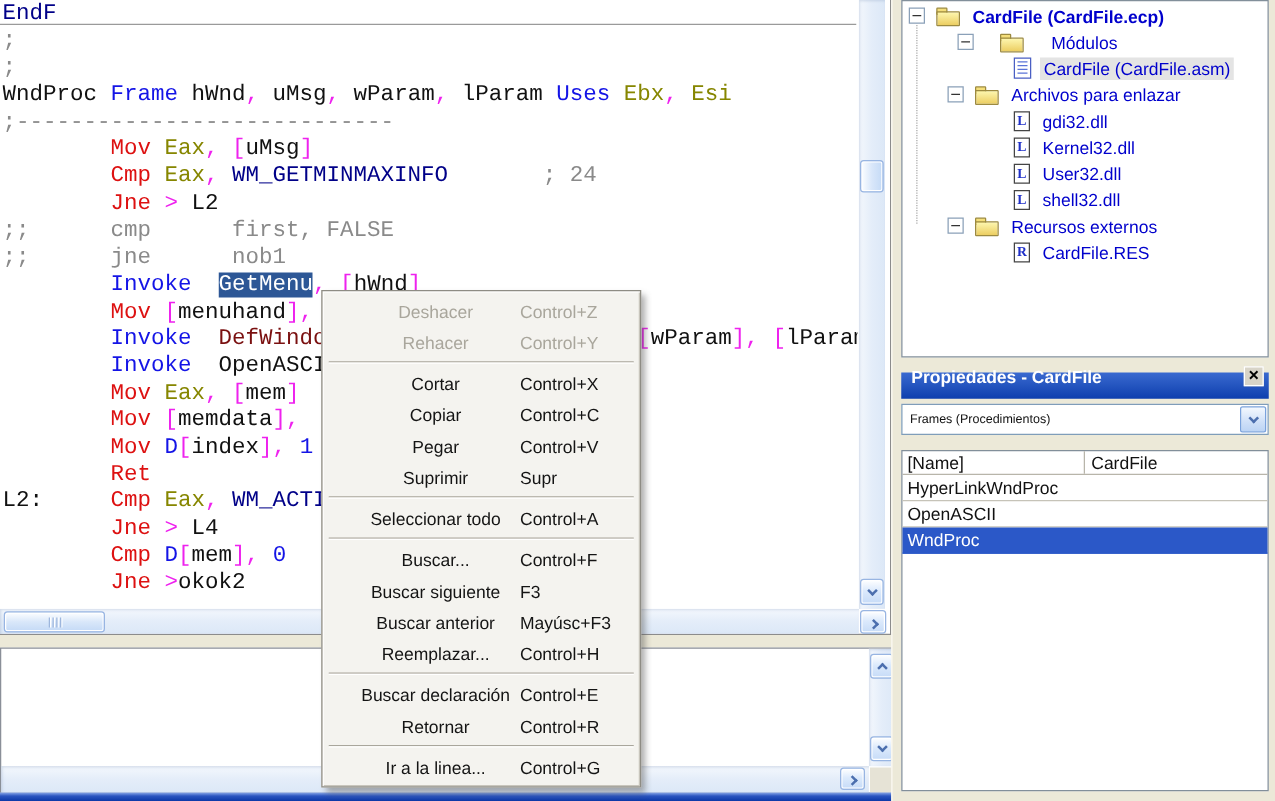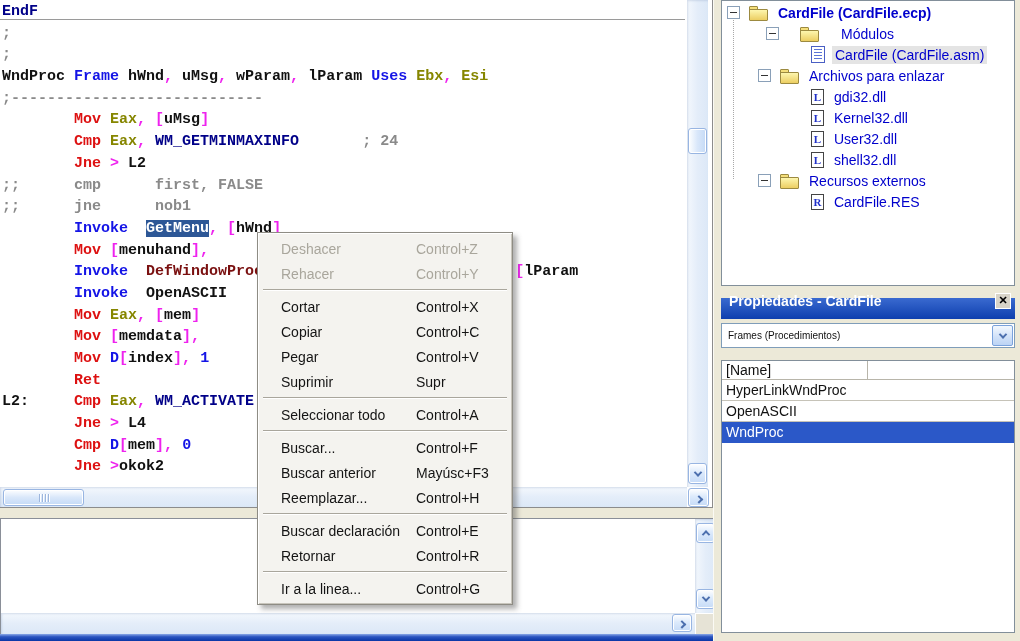--- a/index.html
+++ b/index.html
@@ -3,21 +3,21 @@
 <meta charset="utf-8">
 <style>
   * { margin:0; padding:0; box-sizing:border-box; }
   html,body { width:1020px; height:641px; overflow:hidden; }
   body { position:relative; background:#ece9d8; font-family:"Liberation Sans", sans-serif; }
 
   
   #editor { position:absolute; left:0; top:0; width:713px; height:508px; background:#fff;
             border-right:1px solid #8c8c8c; border-bottom:1px solid #8c8c8c; }
   #code { position:absolute; left:2px; top:0; width:684px; height:486px; overflow:hidden;
-          font-family:"Liberation Mono", monospace; font-weight:bold; font-size:15px;
+          font-family:"Liberation Mono", monospace; font-weight:normal; font-size:18px;
           line-height:21.7px; white-space:pre; padding-top:1px; }
   .cl { height:21.7px; }
   .cl span.id { color:#111111; }
   .cl span.kw { color:#dd1111; }
   .cl span.bl { color:#1414e6; }
   .cl span.rg { color:#868600; }
   .cl span.cn { color:#000088; }
   .cl span.cm { color:#8a8a8a; }
   .cl span.pn { color:#ee22ee; }
   .cl span.pr { color:#7a1010; }
@@ -86,21 +86,21 @@
   #phead .hc2 { flex:1; padding-left:5px; line-height:18px; }
   .prow { height:21px; line-height:20px; font-size:14px; color:#111; padding-left:4px; border-bottom:1px solid #c6c3b8; }
   .prow.sel { background:#2b58c8; color:#fff; border-bottom-color:#2b58c8; }
 
   
   #menu { position:absolute; left:257px; top:232px; width:256px; background:#f4f3ef;
           border:1px solid #8e8c84; padding:3px 0;
           box-shadow:inset 1px 1px 0 #ffffff, inset -1px -1px 0 #c8c5bc, 4px 4px 5px rgba(80,80,80,.45);
           z-index:10; }
   .mi { height:25px; display:flex; align-items:center; font-size:14px; color:#141414; }
-  .mi .lbl { margin-left:23px; width:135px; white-space:nowrap; }
+  .mi .lbl { margin-left:23px; width:135px; white-space:nowrap;text-align:center; }
   .mi .sc { white-space:nowrap; }
   .mi.dis { color:#a9a69c; }
   .msep { border-top:1px solid #a9a69c; border-bottom:1px solid #ffffff; margin:3px 5px; height:0; }
 </style>
 </head>
 <body>
 
 <div id="editor">
   <div id="code"><div class="cl"><span class="cn">EndF</span></div><div class="cl"><span class="cm">;</span></div><div class="cl"><span class="cm">;</span></div><div class="cl"><span class="id">WndProc </span><span class="bl">Frame</span><span class="id"> hWnd</span><span class="pn">,</span><span class="id"> uMsg</span><span class="pn">,</span><span class="id"> wParam</span><span class="pn">,</span><span class="id"> lParam </span><span class="bl">Uses</span><span class="id"> </span><span class="rg">Ebx</span><span class="pn">,</span><span class="id"> </span><span class="rg">Esi</span></div><div class="cl"><span class="cm">;----------------------------</span></div><div class="cl"><span class="id">        </span><span class="kw">Mov</span><span class="id"> </span><span class="rg">Eax</span><span class="pn">,</span><span class="id"> </span><span class="pn">[</span><span class="id">uMsg</span><span class="pn">]</span></div><div class="cl"><span class="id">        </span><span class="kw">Cmp</span><span class="id"> </span><span class="rg">Eax</span><span class="pn">,</span><span class="id"> </span><span class="cn">WM_GETMINMAXINFO</span><span class="id">       </span><span class="cm">; 24</span></div><div class="cl"><span class="id">        </span><span class="kw">Jne</span><span class="id"> </span><span class="pn">&gt;</span><span class="id"> L2</span></div><div class="cl"><span class="cm">;;      cmp      first, FALSE</span></div><div class="cl"><span class="cm">;;      jne      nob1</span></div><div class="cl"><span class="id">        </span><span class="bl">Invoke</span><span class="id">  </span><span class="sel">GetMenu</span><span class="pn">,</span><span class="id"> </span><span class="pn">[</span><span class="id">hWnd</span><span class="pn">]</span></div><div class="cl"><span class="id">        </span><span class="kw">Mov</span><span class="id"> </span><span class="pn">[</span><span class="id">menuhand</span><span class="pn">]</span><span class="pn">,</span></div><div class="cl"><span class="id">        </span><span class="bl">Invoke</span><span class="id">  </span><span class="pr">DefWindowProc</span><span class="pn">,</span><span class="id"> </span><span class="pn">[</span><span class="id">hWnd</span><span class="pn">]</span><span class="pn">,</span><span class="id"> </span><span class="pn">[</span><span class="id">uMsg</span><span class="pn">]</span><span class="pn">,</span><span class="id"> </span><span class="pn">[</span><span class="id">wParam</span><span class="pn">]</span><span class="pn">,</span><span class="id"> </span><span class="pn">[</span><span class="id">lParam</span></div><div class="cl"><span class="id">        </span><span class="bl">Invoke</span><span class="id">  </span><span class="id">OpenASCII</span></div><div class="cl"><span class="id">        </span><span class="kw">Mov</span><span class="id"> </span><span class="rg">Eax</span><span class="pn">,</span><span class="id"> </span><span class="pn">[</span><span class="id">mem</span><span class="pn">]</span></div><div class="cl"><span class="id">        </span><span class="kw">Mov</span><span class="id"> </span><span class="pn">[</span><span class="id">memdata</span><span class="pn">]</span><span class="pn">,</span></div><div class="cl"><span class="id">        </span><span class="kw">Mov</span><span class="id"> </span><span class="bl">D</span><span class="pn">[</span><span class="id">index</span><span class="pn">]</span><span class="pn">,</span><span class="id"> </span><span class="bl">1</span></div><div class="cl"><span class="id">        </span><span class="kw">Ret</span></div><div class="cl"><span class="id">L2:     </span><span class="kw">Cmp</span><span class="id"> </span><span class="rg">Eax</span><span class="pn">,</span><span class="id"> </span><span class="cn">WM_ACTIVATE</span></div><div class="cl"><span class="id">        </span><span class="kw">Jne</span><span class="id"> </span><span class="pn">&gt;</span><span class="id"> L4</span></div><div class="cl"><span class="id">        </span><span class="kw">Cmp</span><span class="id"> </span><span class="bl">D</span><span class="pn">[</span><span class="id">mem</span><span class="pn">]</span><span class="pn">,</span><span class="id"> </span><span class="bl">0</span></div><div class="cl"><span class="id">        </span><span class="kw">Jne</span><span class="id"> </span><span class="pn">&gt;</span><span class="id">okok2</span></div></div>
   <div id="endf-rule"></div>
@@ -218,20 +218,21 @@
 <div id="pcombo">
   <span id="pcombo-text">Frames (Procedimientos)</span>
   <span id="pcombo-btn">
     <span class="chev down"></span>
   </span>
 </div>
 
 <div id="ptable">
   <div id="phead">
     <div class="hc1">[Name]</div>
+    <div class="hc2">CardFile</div>
   </div>
   <div id="prows">
       <div class="prow">HyperLinkWndProc</div>
       <div class="prow">OpenASCII</div>
       <div class="prow sel">WndProc</div>
     </div>
 </div>
 
 <div id="menu">
     <div class="mi dis">
@@ -263,20 +264,24 @@
     <div class="mi">
       <span class="lbl">Seleccionar todo</span>
       <span class="sc">Control+A</span>
     </div>
     <div class="msep"></div>
     <div class="mi">
       <span class="lbl">Buscar...</span>
       <span class="sc">Control+F</span>
     </div>
     <div class="mi">
+      <span class="lbl">Buscar siguiente</span>
+      <span class="sc">F3</span>
+    </div>
+    <div class="mi">
       <span class="lbl">Buscar anterior</span>
       <span class="sc">Mayúsc+F3</span>
     </div>
     <div class="mi">
       <span class="lbl">Reemplazar...</span>
       <span class="sc">Control+H</span>
     </div>
     <div class="msep"></div>
     <div class="mi">
       <span class="lbl">Buscar declaración</span>

